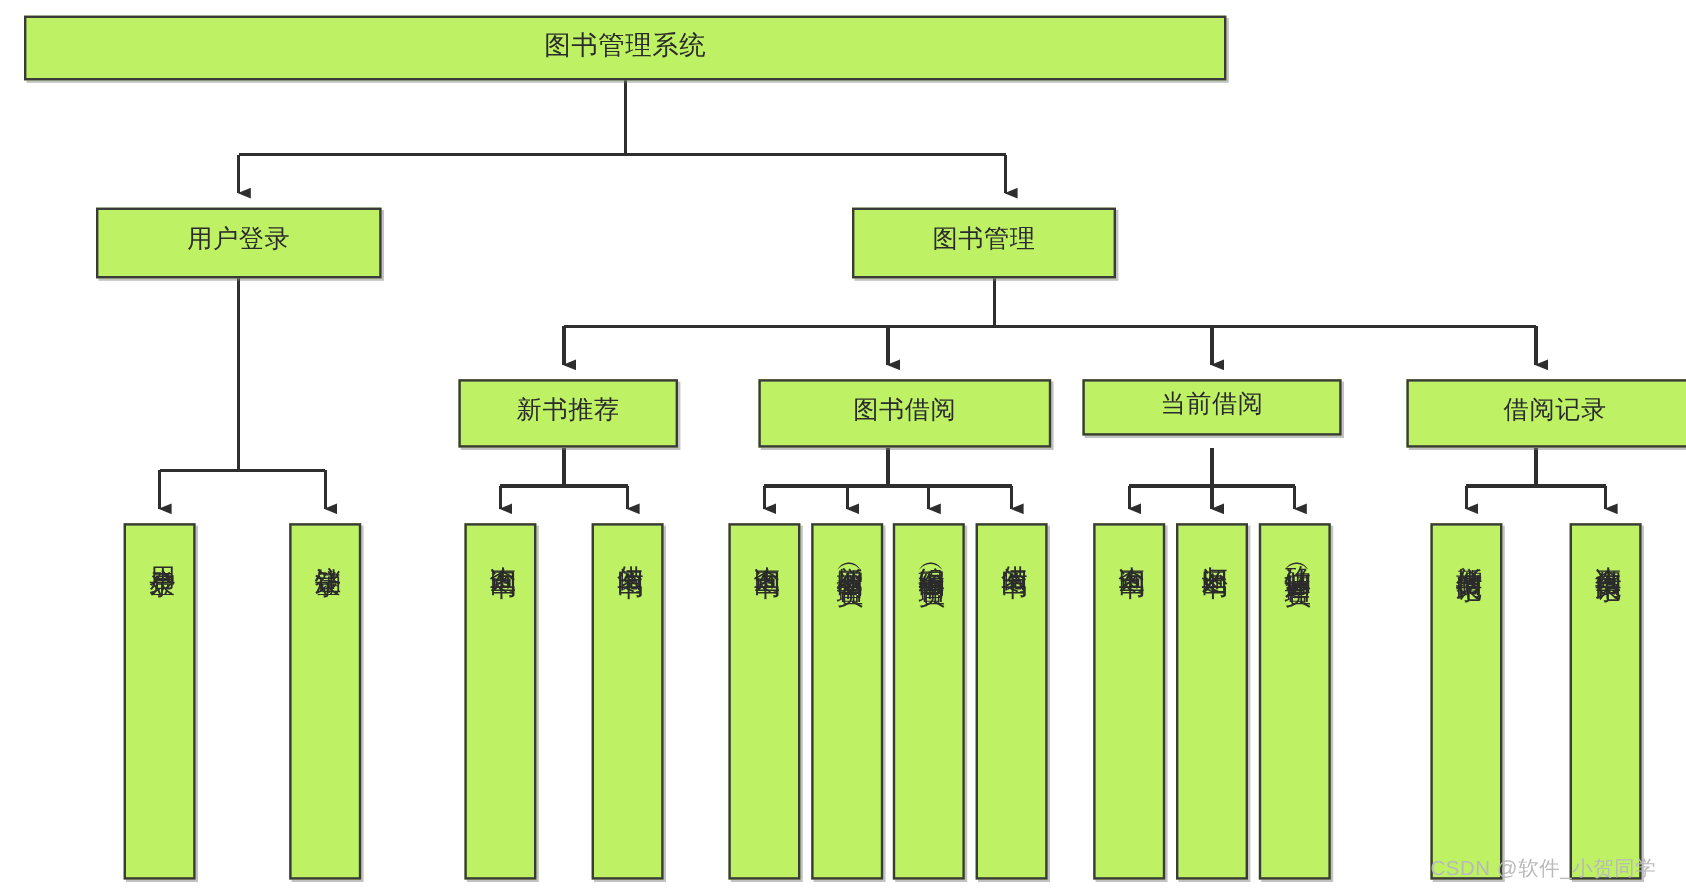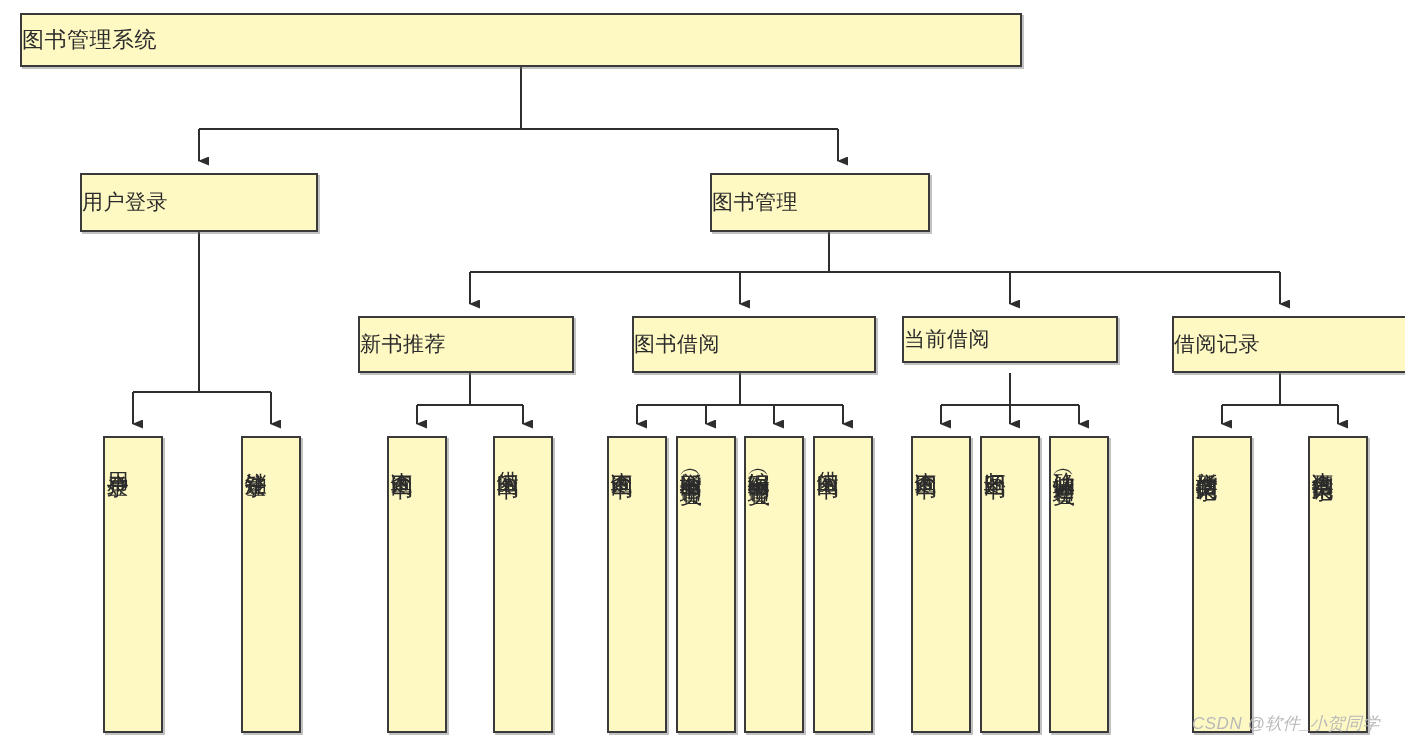--- a/index.html
+++ b/index.html
@@ -9,27 +9,28 @@
     font-family:"Liberation Sans","DejaVu Sans",sans-serif;
     overflow:hidden;
   }
   #canvas{position:relative;width:1405px;height:747px;}
 
   svg.edges{position:absolute;left:0;top:0;width:1405px;height:747px;pointer-events:none;}
 
   .node{
     position:absolute;
     box-sizing:border-box;
-    background:#fef9c3;
+    background:#bef264;
     border:2px solid #3a3a3a;
     box-shadow:2px 2px 0 rgba(120,120,120,0.45);
     display:flex;
     align-items:center;
-    justify-content:flex-start;
+    justify-content:center;
     color:#2b2b2b;
+    font-family:Liberation Mono, monospace;
   }
   .node .lbl{
     display:block;
     text-align:center;
     line-height:1.18;
     letter-spacing:0.5px;
   }
   .node.horizontal .lbl{
     writing-mode:horizontal-tb;
     font-size:21px;
@@ -47,21 +48,20 @@
     letter-spacing:2px;
     white-space:nowrap;
   }
   .watermark{
     position:absolute;
     font-size:17px;
     color:#b9b9b9;
     white-space:nowrap;
     letter-spacing:0.5px;
     font-family:"Liberation Sans","DejaVu Sans",sans-serif;
-    font-style:italic;
   }
 </style>
 </head>
 <body>
 
 <div id="canvas">
 
   <svg class="edges" viewBox="0 0 1405 747" xmlns="http://www.w3.org/2000/svg">
     <defs>
       <marker id="arrowhead" markerWidth="9" markerHeight="11" refX="4.5" refY="10" orient="auto" markerUnits="userSpaceOnUse">
@@ -116,21 +116,21 @@
     <span class="lbl">图书管理系统</span>
   </div>
 
   <div class="node horizontal" style="left:80px;top:173px;width:238px;height:59px;">
     <span class="lbl">用户登录</span>
   </div>
   <div class="node horizontal" style="left:710px;top:173px;width:220px;height:59px;">
     <span class="lbl">图书管理</span>
   </div>
 
-  <div class="node horizontal" style="left:358px;top:316px;width:216px;height:57px;">
+  <div class="node horizontal" style="left:382px;top:316px;width:183px;height:57px;">
     <span class="lbl">新书推荐</span>
   </div>
   <div class="node horizontal" style="left:632px;top:316px;width:244px;height:57px;">
     <span class="lbl">图书借阅</span>
   </div>
   <div class="node horizontal" style="left:902px;top:316px;width:216px;height:47px;">
     <span class="lbl">当前借阅</span>
   </div>
   <div class="node horizontal" style="left:1172px;top:316px;width:248px;height:57px;">
     <span class="lbl">借阅记录</span>

